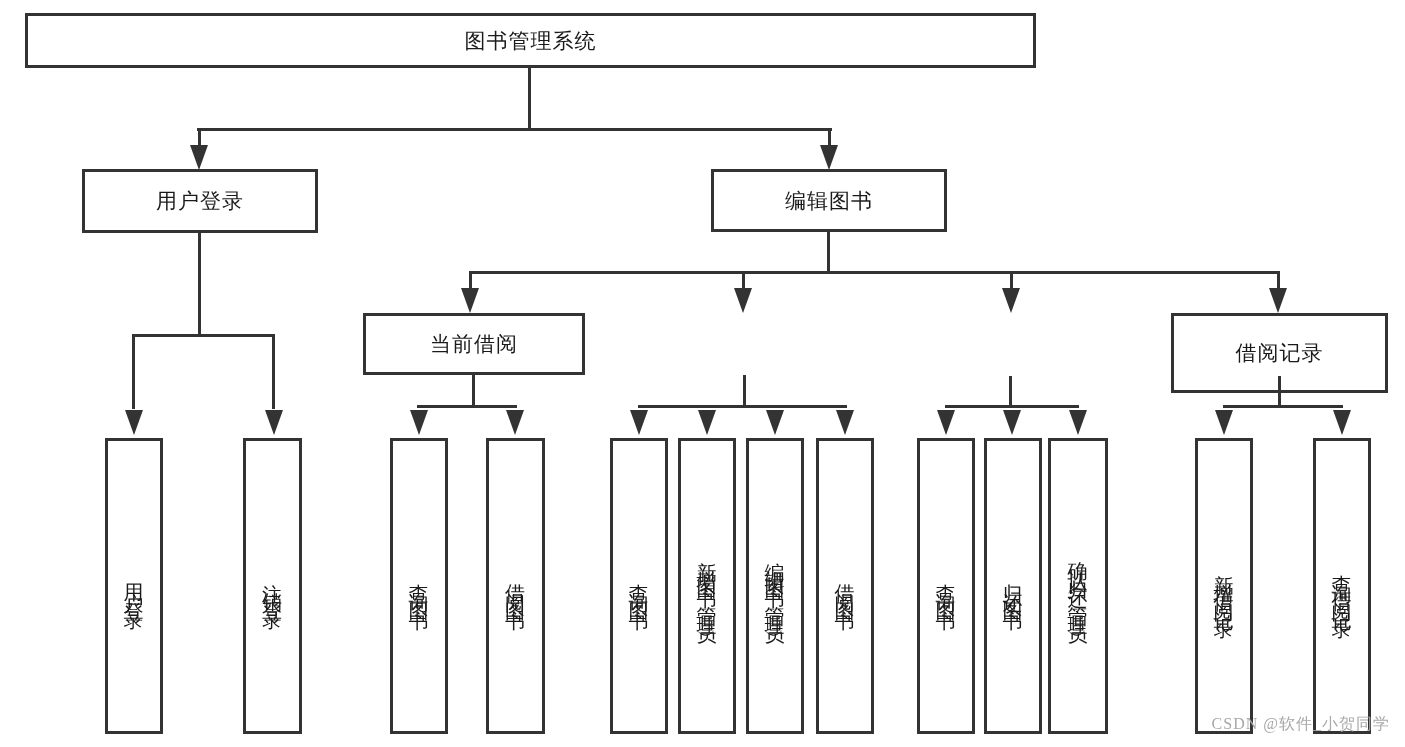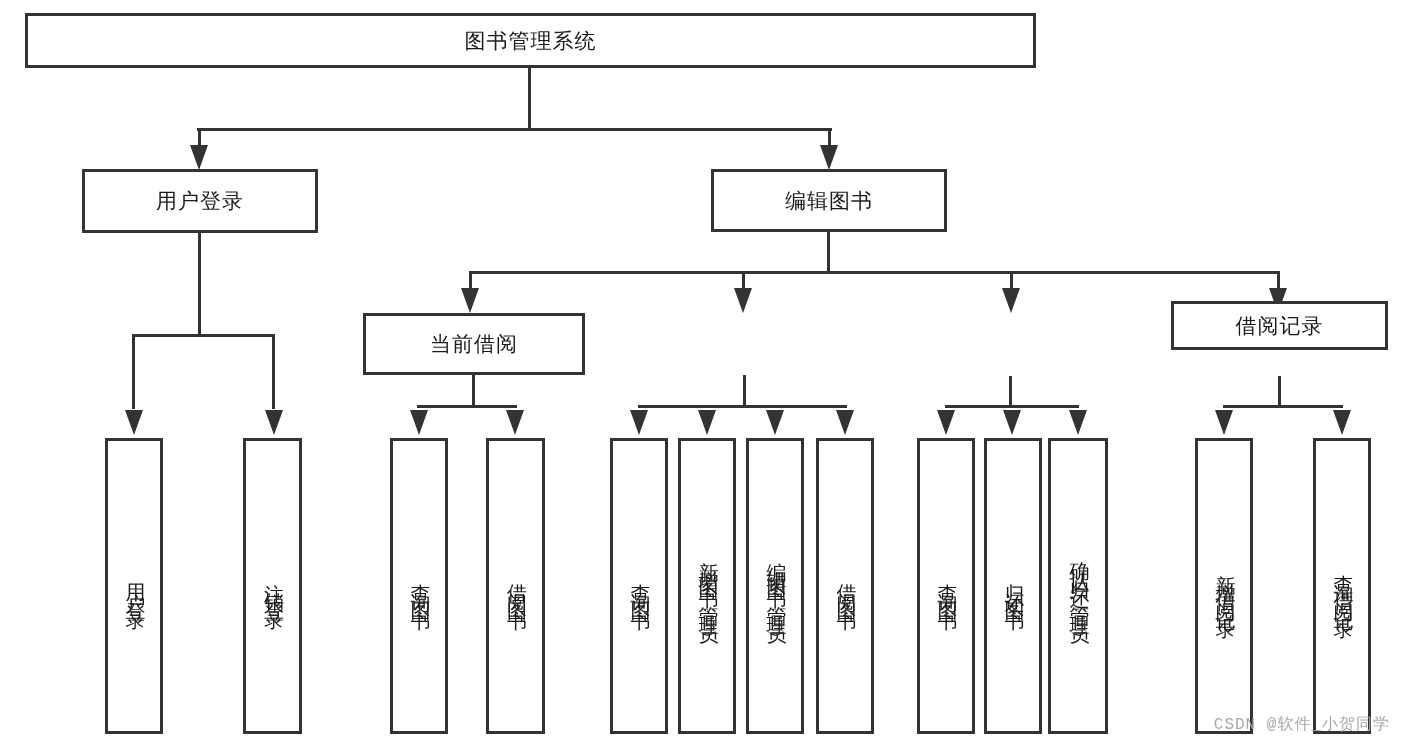--- a/index.html
+++ b/index.html
@@ -1,21 +1,21 @@
 <!DOCTYPE html>
 <html><head>
 <meta charset="utf-8">
 <style>
   html,body{margin:0;padding:0;background:#ffffff;}
   #canvas{
     position:relative;
     width:1405px;height:747px;
     background:#ffffff;
     overflow:hidden;
-    font-family:Liberation Mono, monospace;
+    font-family:Liberation Serif, serif;
     color:#1a1a1a;
   }
   .node{
     position:absolute;
     background:#ffffff;
     border:3px solid #333333;
     box-sizing:border-box;
     display:flex;align-items:center;justify-content:center;
   }
   .node .lbl{
@@ -85,21 +85,21 @@
   <div class="vline" style="left:742px;top:271px;width:3px;height:18px;"></div>
   <div class="arr" style="left:734px;top:288px;"></div>
   <div class="vline" style="left:1010px;top:271px;width:3px;height:18px;"></div>
   <div class="arr" style="left:1002px;top:288px;"></div>
   <div class="vline" style="left:1277px;top:271px;width:3px;height:18px;"></div>
   <div class="arr" style="left:1269px;top:288px;"></div>
 
   <div class="node" style="left:363px;top:313px;width:222px;height:62px;">
     <span class="lbl">当前借阅</span>
   </div>
-  <div class="node" style="left:1171px;top:301px;width:217px;height:49px;">
+  <div class="node" style="left:1171px;top:313px;width:217px;height:80px;">
     <span class="lbl">借阅记录</span>
   </div>
 
   <div class="vline" style="left:472px;top:375px;width:3px;height:32px;"></div>
   <div class="hline" style="left:417px;top:405px;width:100px;height:3px;"></div>
   <div class="arr" style="left:410px;top:410px;"></div>
   <div class="arr" style="left:506px;top:410px;"></div>
 
   <div class="vline" style="left:743px;top:375px;width:3px;height:32px;"></div>
   <div class="hline" style="left:638px;top:405px;width:209px;height:3px;"></div>

